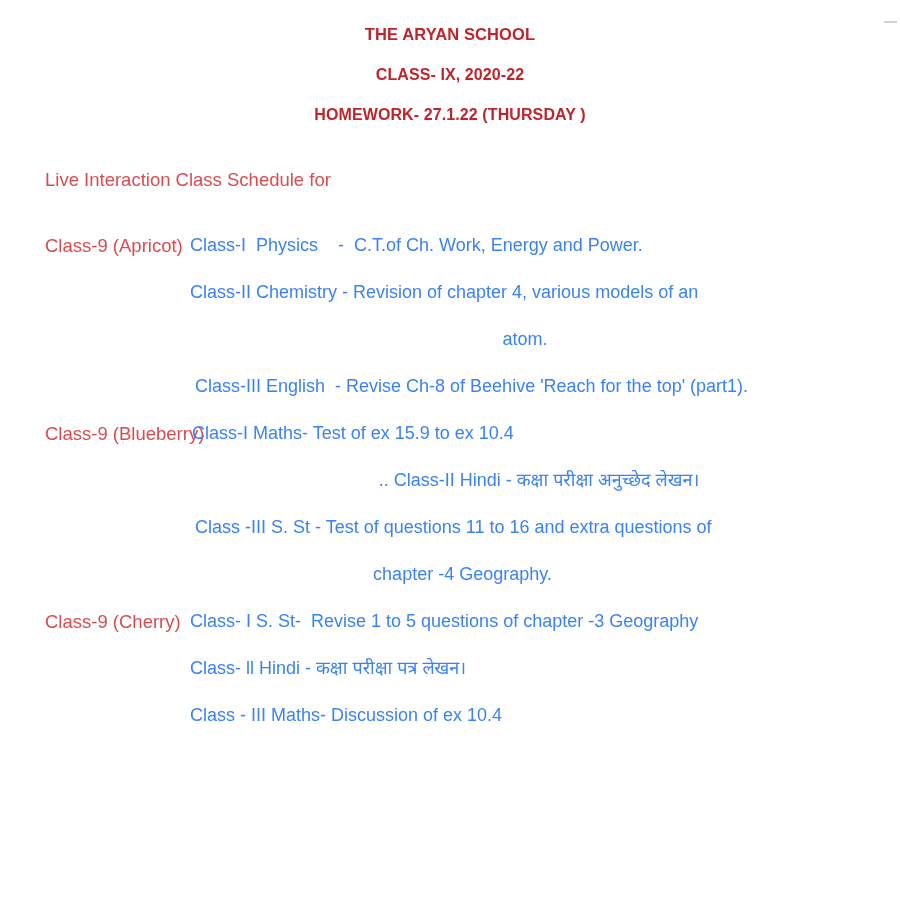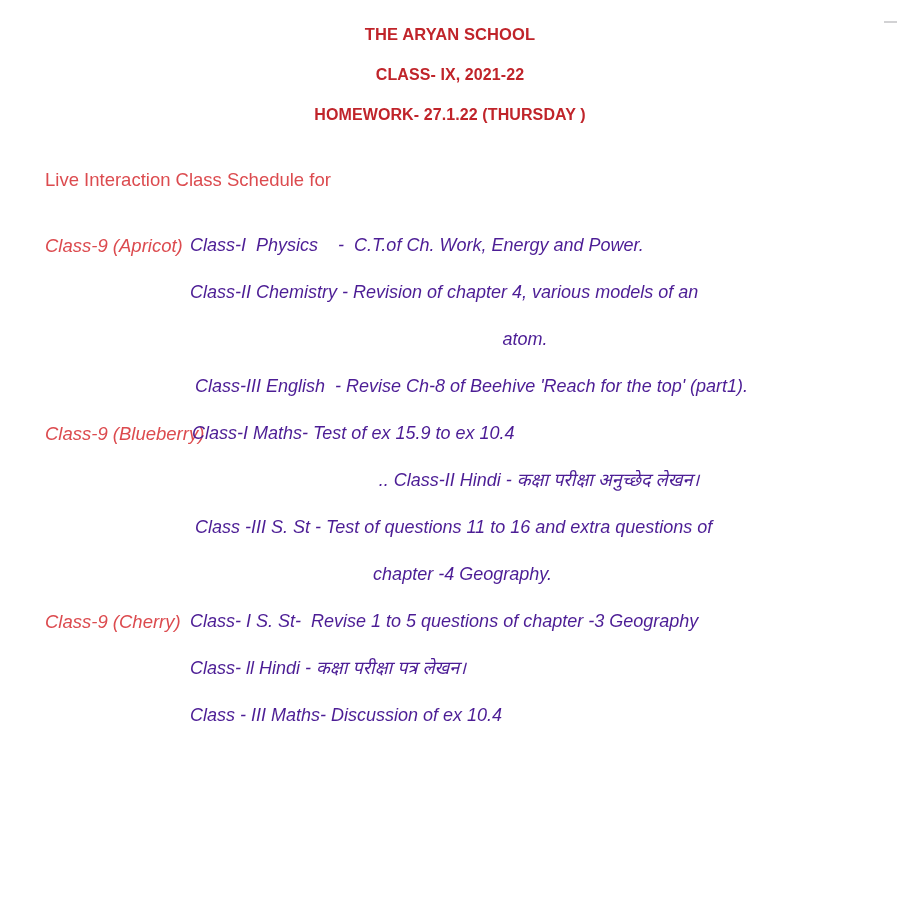--- a/index.html
+++ b/index.html
@@ -66,41 +66,40 @@
   }
 
   
   .classes {
     margin-top: 29px;
   }
   .class-block {
     position: relative;
     display: flex;
     align-items: flex-start;
-    font-style: italic;
   }
   .class-label {
     color: #dc4b4f;
     font-size: 18.5px;
     line-height: 47px;
     padding-left: 45px;
     width: 190px;
     box-sizing: border-box;
     flex: 0 0 190px;
     white-space: nowrap;
   }
   .class-body {
     flex: 1 1 auto;
     padding-left: 0px;
     min-width: 0;
   }
   .class-line {
     font-size: 18px;
     line-height: 47px;
-    color: #4c1d95;
+    color: #3b82f6;
     white-space: pre;
     padding-left: 0;
   }
   .class-line.lead-0  { padding-left: 0px; }
   .class-line.lead-2  { padding-left: 2px; }
   .class-line.lead-5  { padding-left: 5px; }
   .class-line.lead-n12 { padding-left: 0px; margin-left: -12px; text-align: center; }
   .class-line.centered {
     text-align: center;
     padding-left: 0;
@@ -115,21 +114,21 @@
 </style>
 </head>
 <body>
 
 <div class="page">
 
   <div class="corner-artifact"></div>
 
   <div class="doc-header">
     <div class="hline">THE ARYAN SCHOOL</div>
-    <div class="hline">CLASS- IX, 2021-22</div>
+    <div class="hline">CLASS- IX, 2020-22</div>
     <div class="hline">HOMEWORK- 27.1.22 (THURSDAY )</div>
   </div>
 
   <div class="schedule-heading">
     <div class="sline">Live Interaction Class Schedule for</div>
   </div>
 
   <div class="classes">
 
     <div class="class-block">

